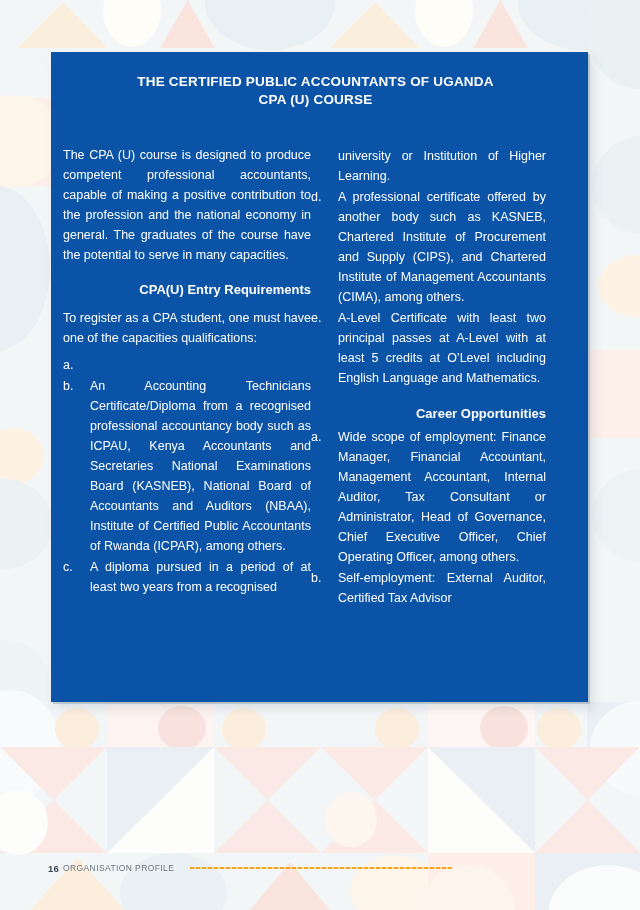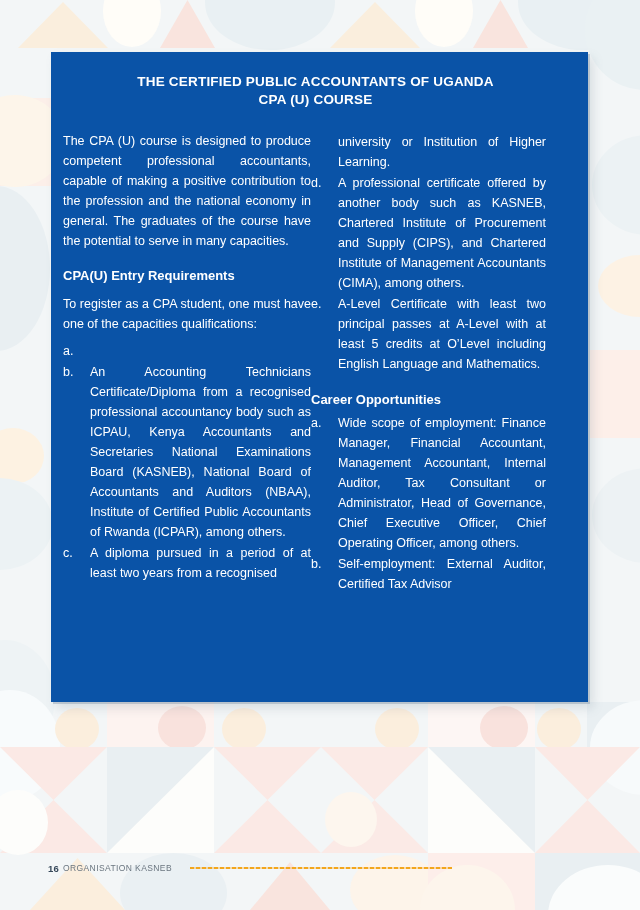--- a/index.html
+++ b/index.html
@@ -31,29 +31,29 @@
     color:#ffffff;
     box-shadow:2px 2px 0 rgba(140,158,175,.45),5px 6px 10px rgba(90,110,130,.18);
     padding:21px 20px 0 12px;
   }
   .card-title{
     text-align:center;
     font-weight:bold;
     font-size:13.5px;
     line-height:18px;
     letter-spacing:.2px;
-    margin-bottom:22px;
+    margin-bottom:36px;
   }
   .cols{display:flex;}
   .col{font-size:12.5px;line-height:20px;}
   .col-left{width:248px;}
   .col-right{width:235px;}
   .para{text-align:justify;}
   .col-heading{
-    text-align:left;
+    text-align:right;
     font-weight:bold;
     font-size:13px;
     margin:15px 0 8px 0;
   }
   .col-heading.tight{margin:16px 0 3px 0;}
   .li{display:flex;margin-top:1px;}
   .li .marker{width:27px;flex:0 0 27px;}
   .li .li-text{flex:1;text-align:justify;}
   .entry-intro{margin-bottom:7px;}
   
@@ -176,15 +176,15 @@
       <div class="li">
         <span class="marker">b.</span>
         <div class="li-text">Self-employment: External Auditor, Certified Tax Advisor</div>
       </div>
     </div>
   </div>
 </div>
 
 <div class="footer">
   <span class="num">16</span>
-  <span class="label">ORGANISATION KASNEB</span>
+  <span class="label">ORGANISATION PROFILE</span>
 </div>
 <div class="footer-line"></div>
 
 </body></html>

